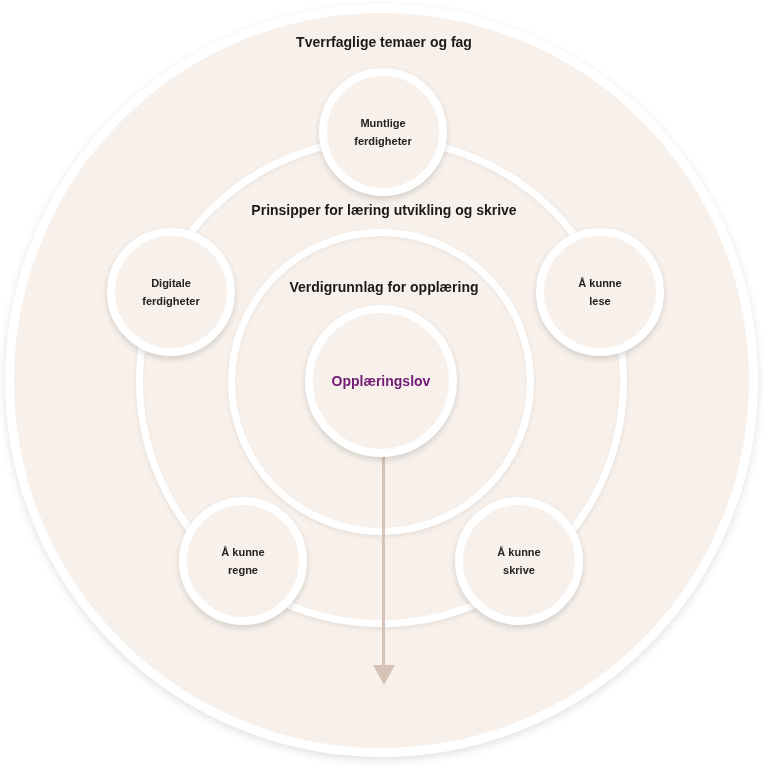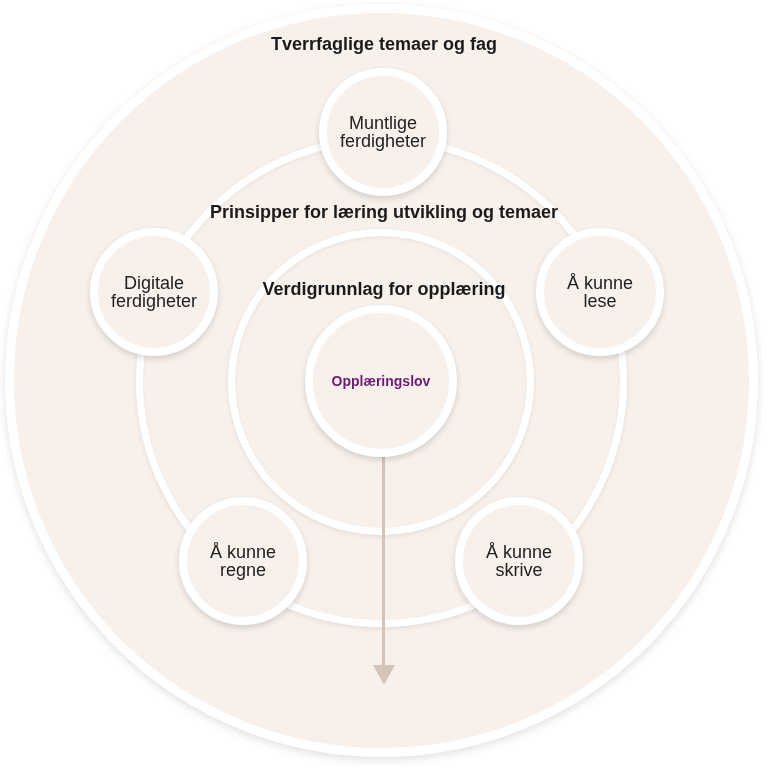--- a/index.html
+++ b/index.html
@@ -46,39 +46,40 @@
       box-shadow: 0 3px 6px rgba(0,0,0,0.14);
       display: flex;
       align-items: center;
       justify-content: center;
       text-align: center;
     }
     .skill {
       width: 128px; height: 128px;
     }
     .bubble-label {
-      font-size: 18px;
+      font-size: 11px;
       line-height: 18px;
       color: #222222;
       white-space: pre-line;
+      font-weight: bold;
     }
     .core {
       left: 305px; top: 305px;
       width: 152px; height: 152px;
     }
     .core-label {
       font-size: 14px;
       font-weight: bold;
       color: #701a75;
     }
     .ring-label {
       position: absolute;
       left: 0; width: 768px;
       text-align: center;
-      font-size: 18px;
+      font-size: 14px;
       font-weight: bold;
       color: #1a1a1a;
     }
     .arrow-shaft {
       left: 382px; top: 456px;
       width: 3px; height: 212px;
       background: #d6c3b7;
     }
     .arrow-head {
       left: 373px; top: 665px;
@@ -90,39 +91,39 @@
   </style>
 </head>
 <body>
 
 <div class="circle outer-disk"></div>
 
 <div class="ring-label" style="top:34px;">Tverrfaglige temaer og fag</div>
 
 <div class="circle ring middle-ring"></div>
 
-<div class="ring-label" style="top:202px;">Prinsipper for læring utvikling og temaer</div>
+<div class="ring-label" style="top:202px;">Prinsipper for læring utvikling og skrive</div>
 
 <div class="circle ring inner-ring"></div>
 
 <div class="ring-label" style="top:279px;">Verdigrunnlag for opplæring</div>
 
 <div class="abs arrow-shaft"></div>
 <div class="abs arrow-head"></div>
 
 <div class="circle bubble core">
   <span class="core-label">Opplæringslov</span>
 </div>
 
 <div class="circle bubble skill" style="left:319px; top:68px;">
   <span class="bubble-label">Muntlige
 ferdigheter</span>
 </div>
 
-<div class="circle bubble skill" style="left:90px; top:228px;">
+<div class="circle bubble skill" style="left:107px; top:228px;">
   <span class="bubble-label">Digitale
 ferdigheter</span>
 </div>
 
 <div class="circle bubble skill" style="left:536px; top:228px;">
   <span class="bubble-label">Å kunne
 lese</span>
 </div>
 
 <div class="circle bubble skill" style="left:179px; top:497px;">

